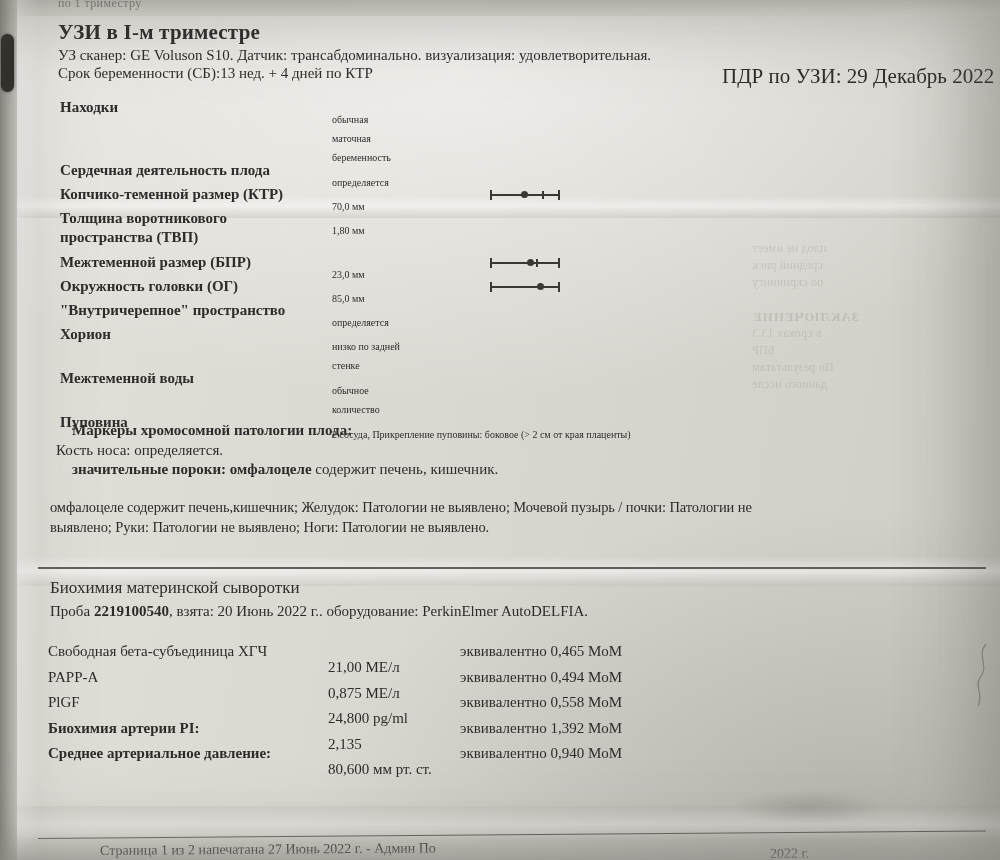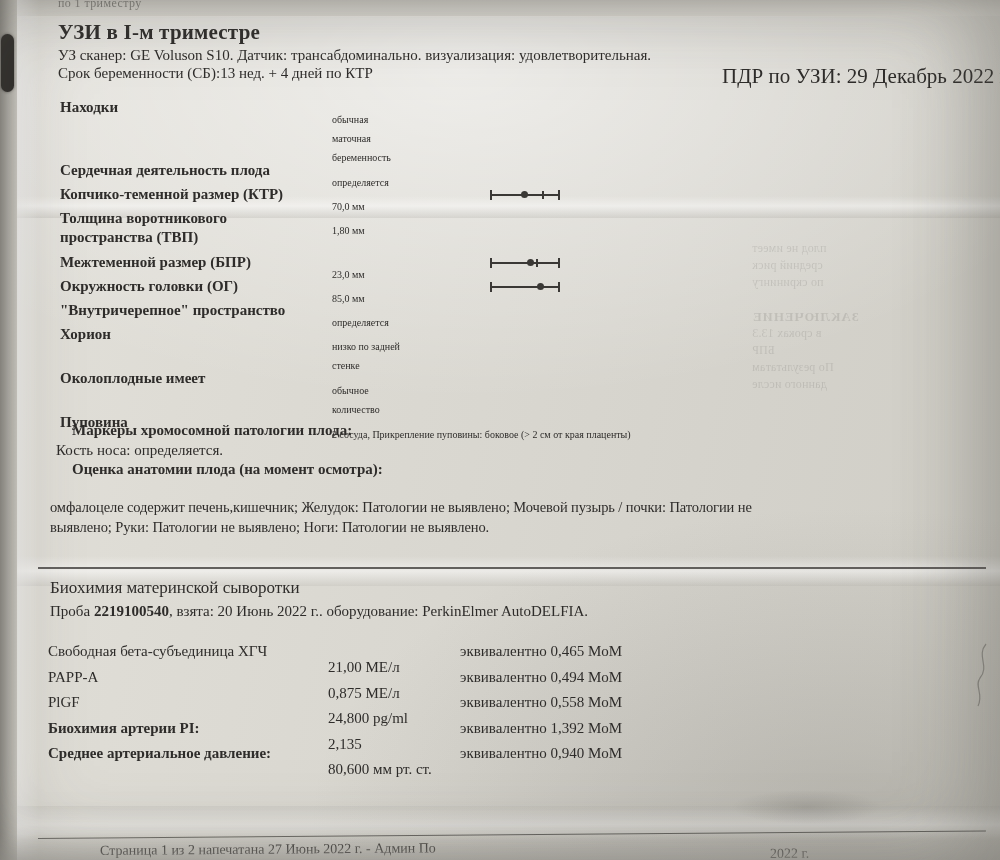--- a/index.html
+++ b/index.html
@@ -269,34 +269,34 @@
         <div class="frow" style="position: absolute; left: 0px; top: 203px; height: 24px; width: 900px;">
           <div class="flabel">"Внутричерепное" пространство</div>
           <div class="fval">определяется</div>
         </div>
         <div class="frow" style="position: absolute; left: 0px; top: 227px; height: 43px; width: 900px;">
           <div class="flabel">Хорион</div>
           <div class="fval">низко по задней
 стенке</div>
         </div>
         <div class="frow" style="position: absolute; left: 0px; top: 271px; height: 43px; width: 900px;">
-          <div class="flabel">Околоплодные имеет</div>
+          <div class="flabel">Межтеменной воды</div>
           <div class="fval">обычное
 количество</div>
         </div>
         <div class="frow" style="position: absolute; left: 0px; top: 315px; height: 24px; width: 900px;">
           <div class="flabel">Пуповина</div>
           <div class="fval wide">2 сосуда, Прикрепление пуповины: боковое (&gt; 2 см от края плаценты)</div>
         </div>
       </div>
 
     <div class="markers">
       <div class="ln b">Маркеры хромосомной патологии плода:</div>
       <div class="ln">Кость носа: определяется.</div>
-      <div class="ln b">Оценка анатомии плода (на момент осмотра):</div>
+      <div class="ln"><span class="b">значительные пороки: омфалоцеле</span><span> содержит печень, кишечник.</span></div>
     </div>
 
     <div class="anat" id="anat">
         <div class="ln">омфалоцеле содержит печень,кишечник;  Желудок: Патологии не выявлено;  Мочевой пузырь / почки: Патологии не</div>
         <div class="ln">выявлено;  Руки: Патологии не выявлено;  Ноги: Патологии не выявлено.</div>
       </div>
 
     <div class="divider"></div>
     <h2 class="biotitle">Биохимия материнской сыворотки</h2>
 

